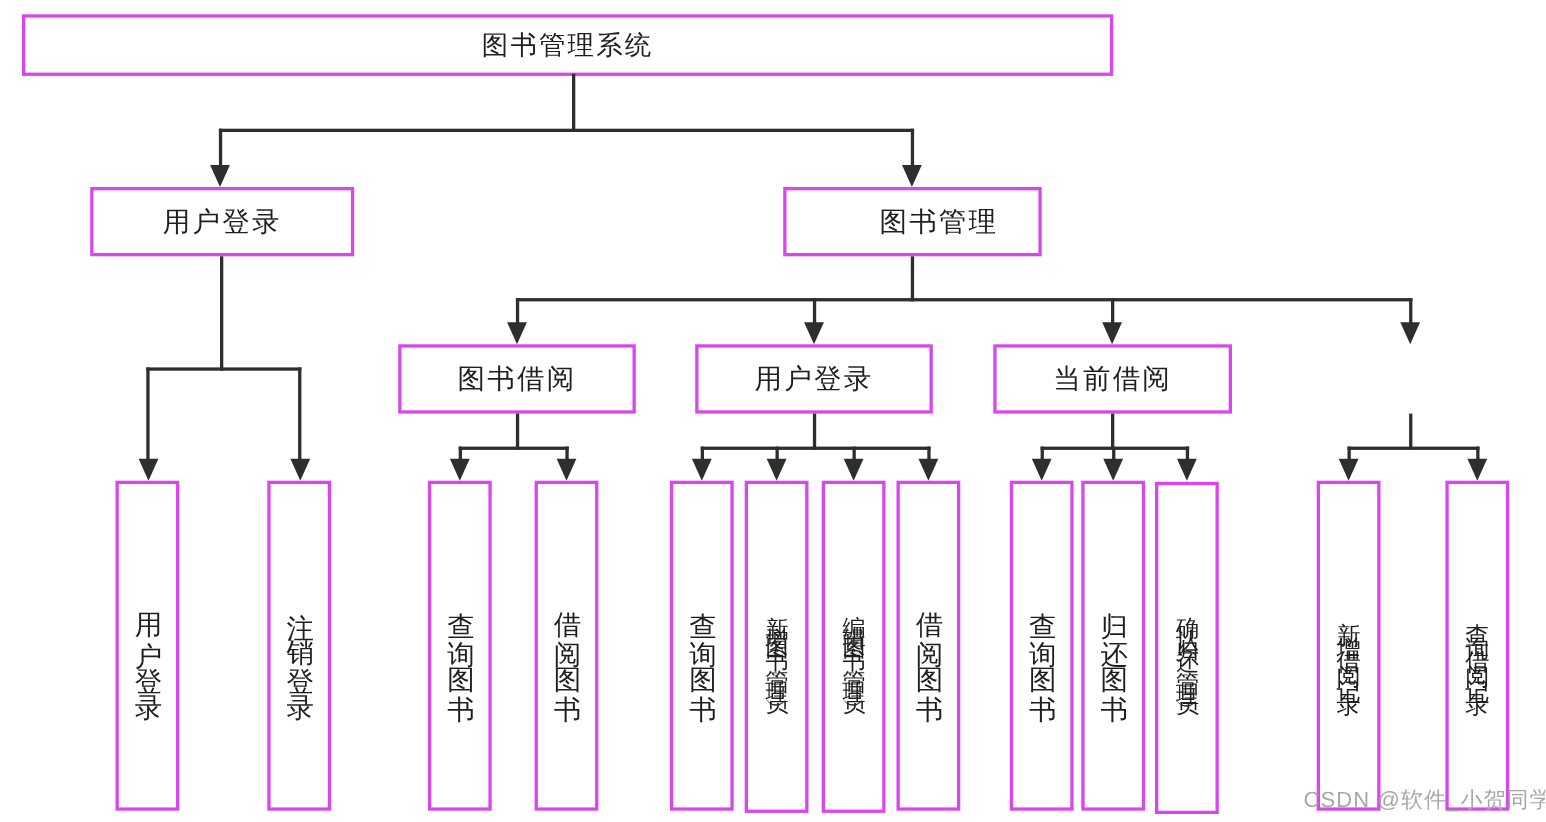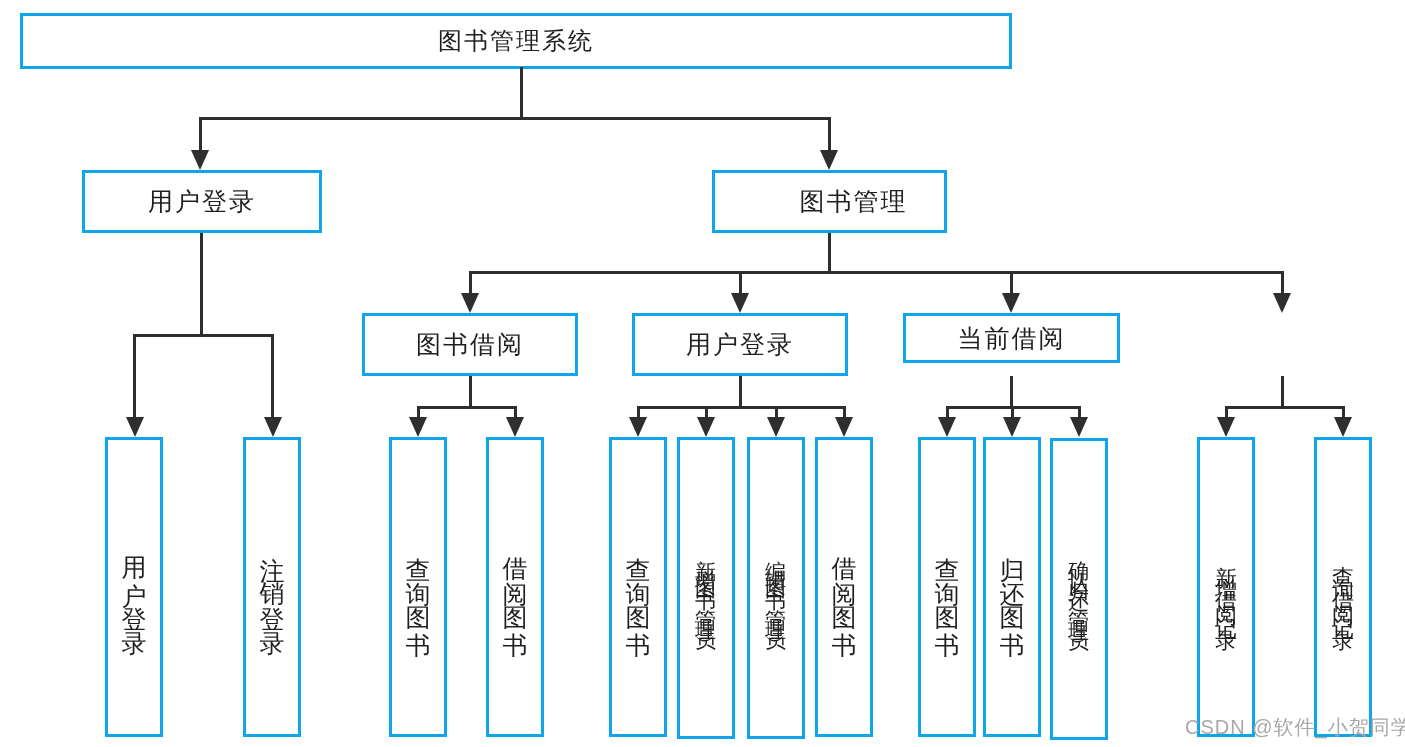--- a/index.html
+++ b/index.html
@@ -1,21 +1,21 @@
 <!DOCTYPE html>
 <html><head>
 <meta charset="utf-8">
 <style>
   html,body { margin:0; padding:0; background:#ffffff; }
   .canvas {
     position:relative; width:1405px; height:747px; background:#ffffff;
     font-family:"Liberation Sans", sans-serif; overflow:hidden;
   }
   .node {
-    position:absolute; background:#ffffff; border:3px solid #0ea5e9;
+    position:absolute; background:#ffffff; border:3px solid #d946ef;
     box-sizing:border-box; display:flex; align-items:center; justify-content:center;
     color:#1f1f1f;
   }
   .node.h { font-size:25px; letter-spacing:2px; white-space:nowrap; }
   .node.h.title { font-size:24px; }
   .node.v span {
     writing-mode:vertical-rl; text-orientation:mixed; line-height:1;
     display:inline-block;
   }
   .node.v.p4 span { font-size:25px; letter-spacing:25px; }
@@ -72,21 +72,21 @@
   <div class="arrow" style="left:1002px; top:293px;"></div>
   <div class="line" style="left:1281px; top:271px; width:3px; height:26px;"></div>
   <div class="arrow" style="left:1273px; top:293px;"></div>
 
   <div class="node h" style="left:362px; top:313px; width:216px; height:63px;">
     <span>图书借阅</span>
   </div>
   <div class="node h" style="left:632px; top:313px; width:216px; height:63px;">
     <span>用户登录</span>
   </div>
-  <div class="node h" style="left:903px; top:313px; width:217px; height:50px;">
+  <div class="node h" style="left:903px; top:313px; width:217px; height:63px;">
     <span>当前借阅</span>
   </div>
 
   <div class="line" style="left:469px; top:376px; width:3px; height:33px;"></div>
   <div class="line" style="left:417px; top:406px; width:100px; height:3px;"></div>
   <div class="line" style="left:417px; top:406px; width:3px; height:15px;"></div>
   <div class="arrow" style="left:409px; top:417px;"></div>
   <div class="line" style="left:514px; top:406px; width:3px; height:15px;"></div>
   <div class="arrow" style="left:506px; top:417px;"></div>
 

